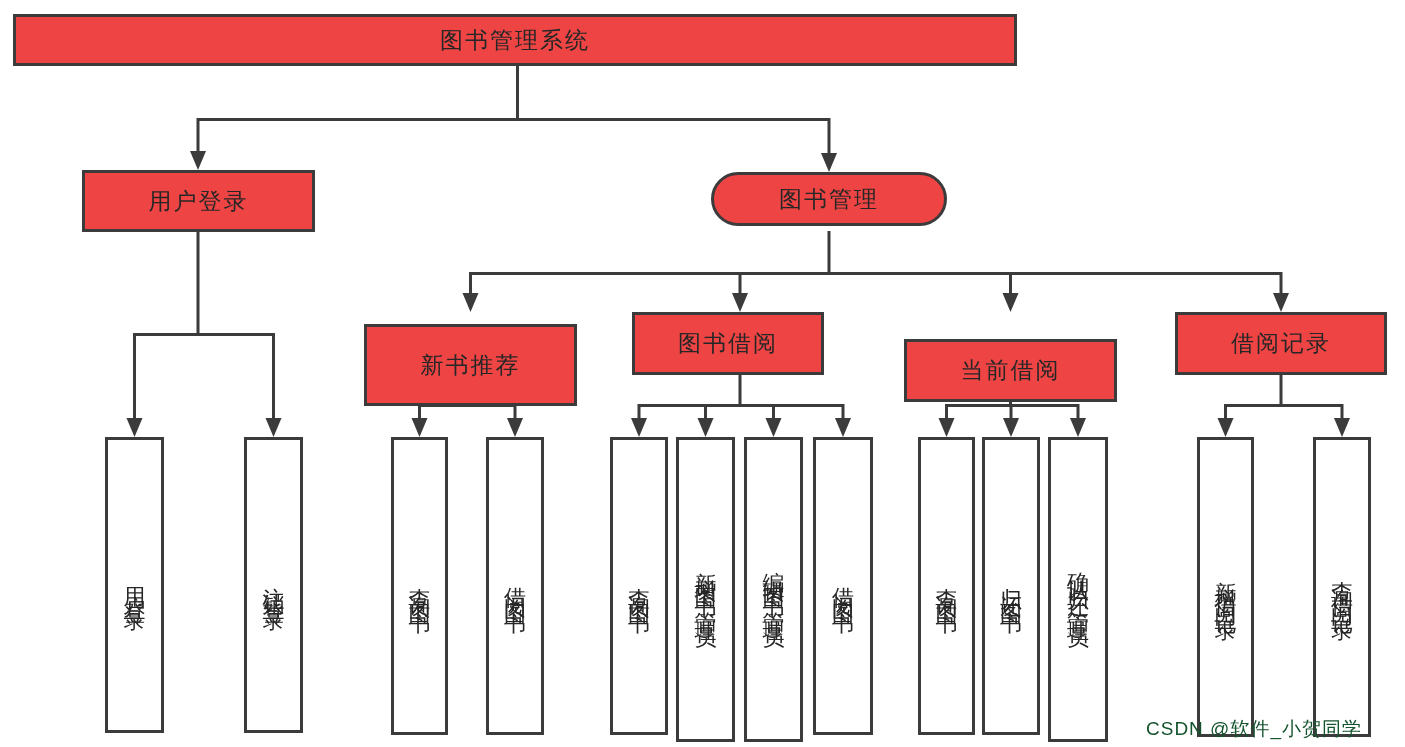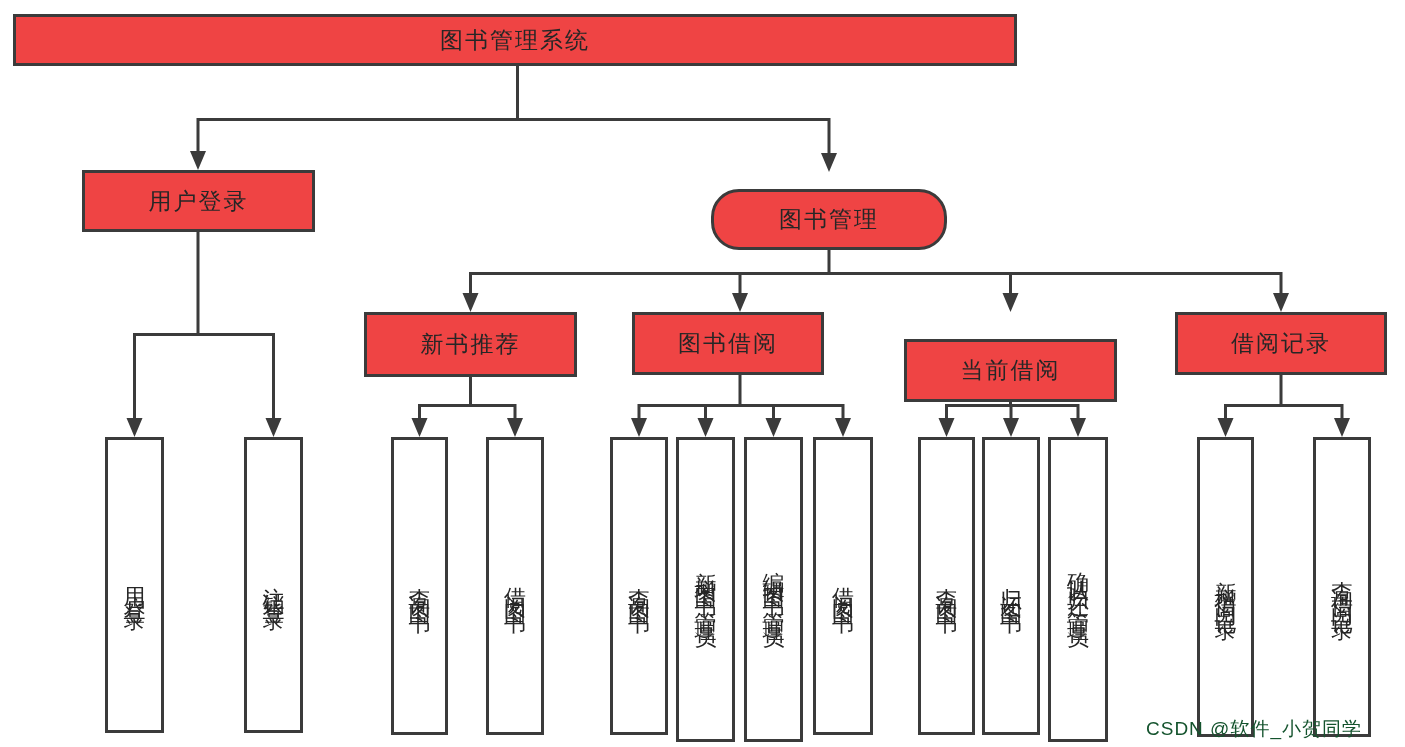--- a/index.html
+++ b/index.html
@@ -95,23 +95,23 @@
 
       <path d="M938.5 418 L954.5 418 L946.5 437 Z M1003 418 L1019 418 L1011 437 Z M1070 418 L1086 418 L1078 437 Z"></path>
 
       <path d="M1217.5 418 L1233.5 418 L1225.5 437 Z M1334 418 L1350 418 L1342 437 Z"></path>
     </g>
   </svg>
 
   <div class="node" style="left:13px; top:14px; width:1004px; height:52px;">图书管理系统</div>
 
   <div class="node" style="left:82px; top:170px; width:233px; height:62px;">用户登录</div>
-  <div class="node" style="left:711px; top:189px; width:236px; height:61px;border-radius:28px;">图书管理</div>
+  <div class="node" style="left:711px; top:172px; width:236px; height:54px;border-radius:28px;">图书管理</div>
 
-  <div class="node" style="left:364px; top:312px; width:213px; height:65px;">新书推荐</div>
+  <div class="node" style="left:364px; top:324px; width:213px; height:82px;">新书推荐</div>
   <div class="node" style="left:632px; top:312px; width:192px; height:63px;">图书借阅</div>
   <div class="node" style="left:904px; top:312px; width:213px; height:63px;margin-top:27px;">当前借阅</div>
   <div class="node" style="left:1175px; top:312px; width:212px; height:63px;">借阅记录</div>
 
   <div class="leaf" style="left:105px; top:437px; width:59px; height:296px;">
     <span>用户登录</span>
   </div>
   <div class="leaf" style="left:244px; top:437px; width:59px; height:296px;">
     <span>注销登录</span>
   </div>

